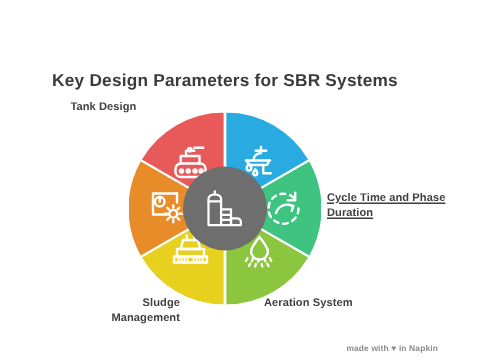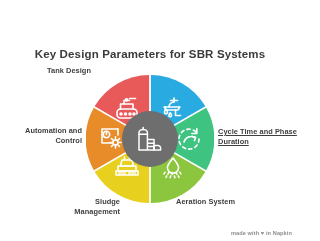--- a/index.html
+++ b/index.html
@@ -194,21 +194,20 @@
         <path d="M22 24.5 L26 24.5 A 2.6 2.6 0 0 1 28.6 27.1 L28.6 29 L22 29 Z"></path>
         <path d="M11.2 8.6 L11.2 6.6"></path>
       </svg>
     </div>
   </div>
 
   <div class="lbl lbl-tank">Tank Design</div>
   <div class="lbl lbl-cycle">Cycle Time and Phase Duration</div>
   <div class="lbl lbl-aeration">Aeration System</div>
   <div class="lbl lbl-sludge">Sludge Management</div>
-  <div class="lbl lbl-automation">Automation and Control</div>
 
   <div class="watermark">
     <span>made with</span>
     <span class="hrt">♥</span>
     <span>in Napkin</span>
   </div>
 
 </div>
 
 </body></html>

